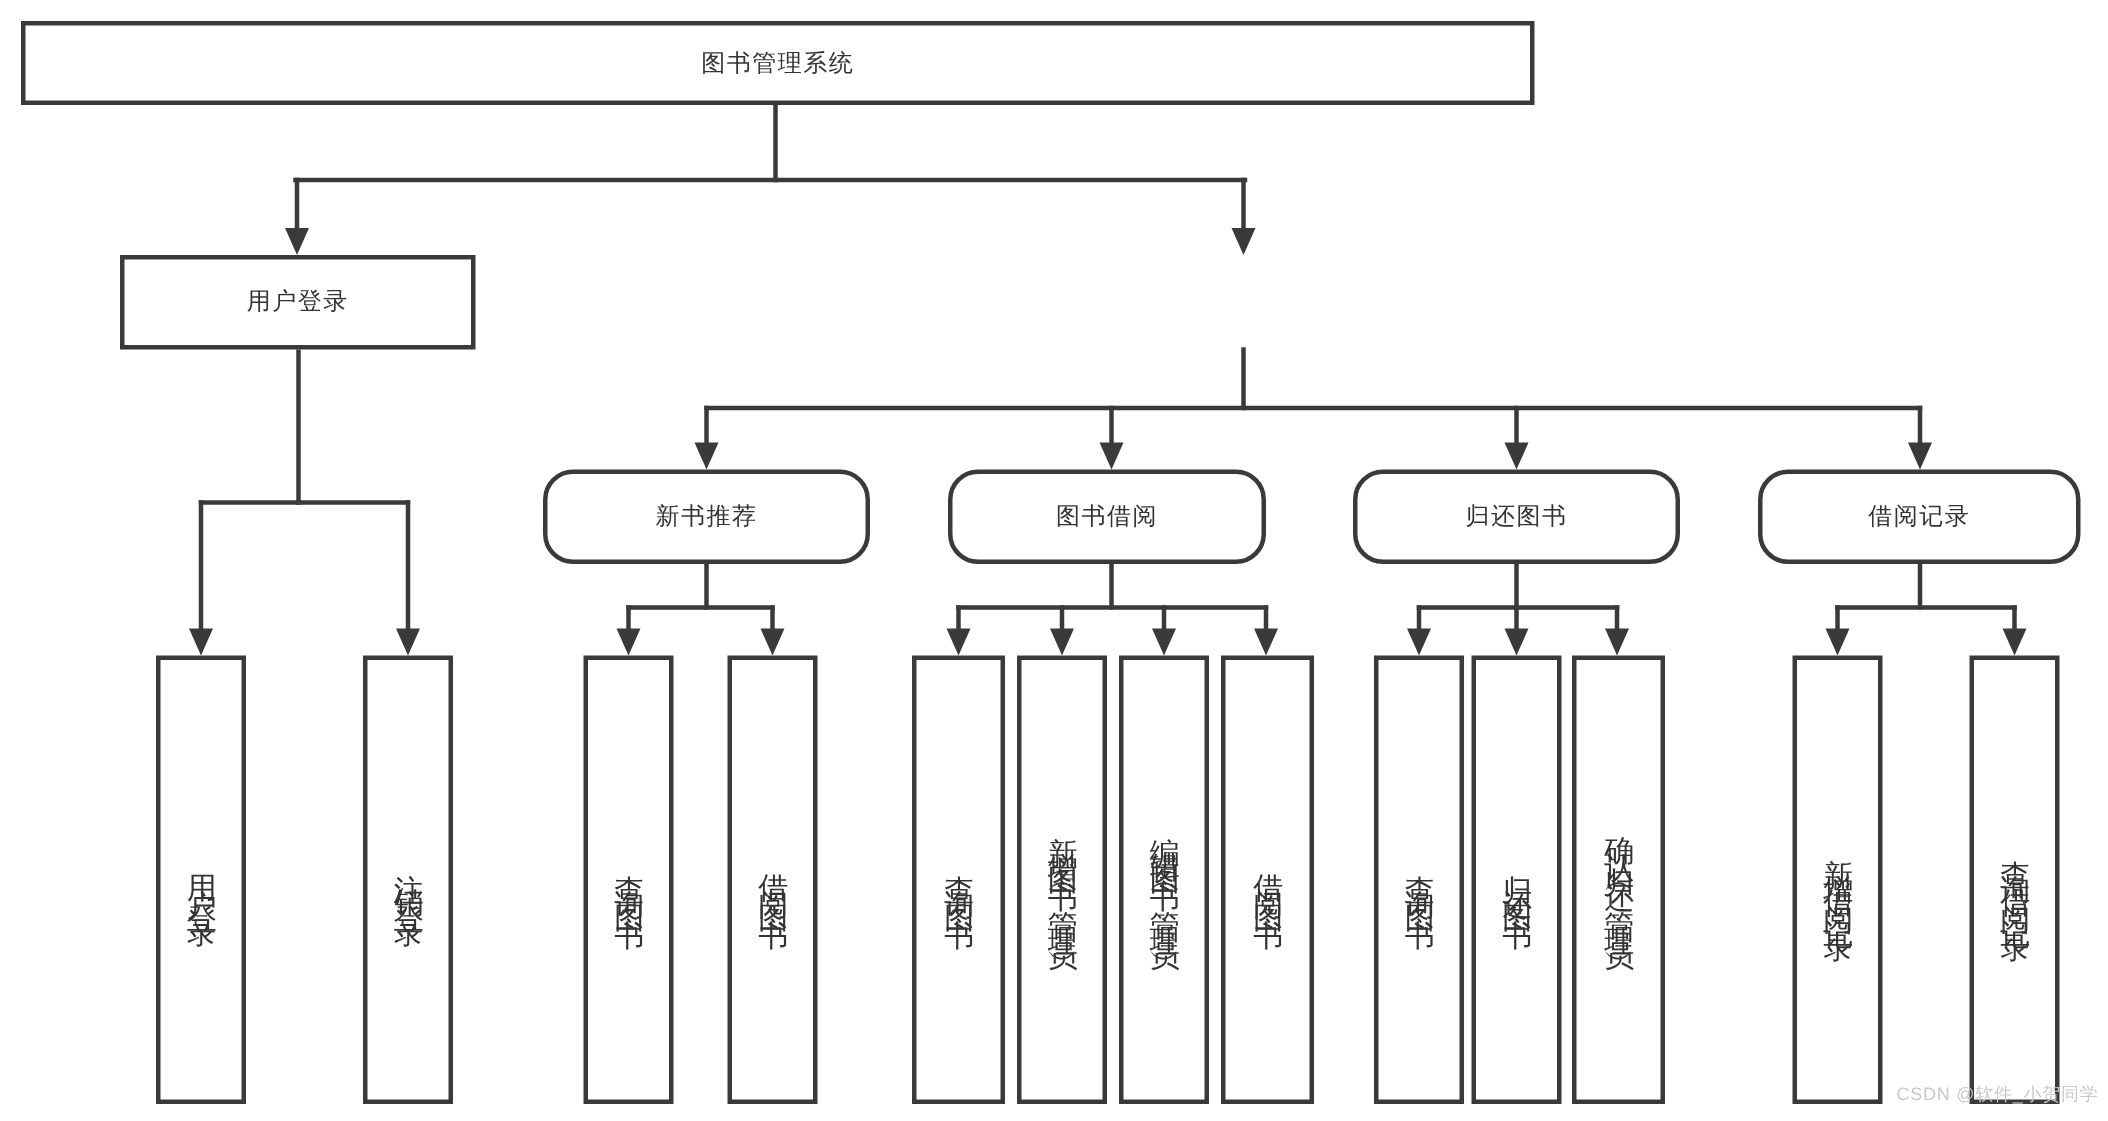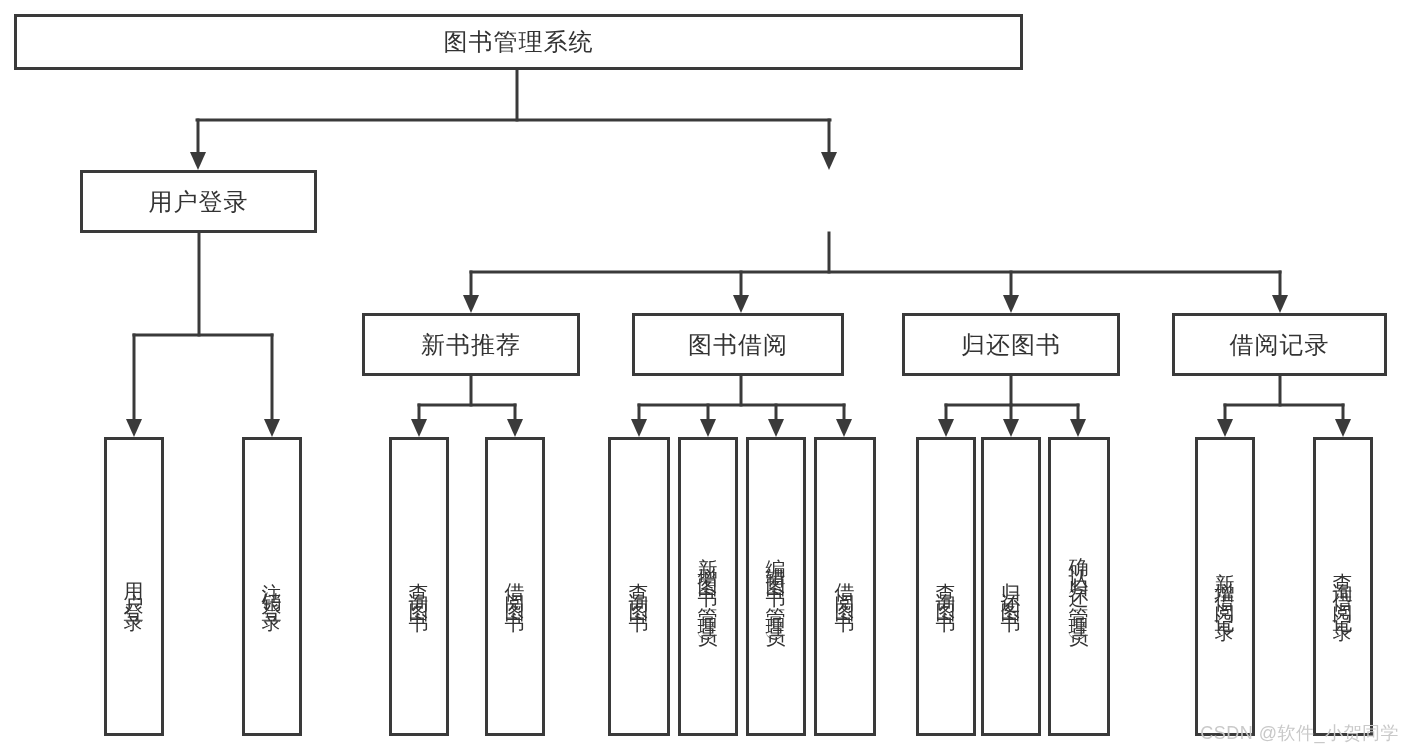--- a/index.html
+++ b/index.html
@@ -14,41 +14,41 @@
   .box{
     position:absolute;
     background:#ffffff;
     border:3px solid #3a3a3a;
     box-sizing:border-box;
     display:flex;
     align-items:center;
     justify-content:center;
   }
   .hlabel{
-    font-size:24px;
+    font-size:16px;
     color:#333333;
     letter-spacing:1px;
     white-space:nowrap;
   }
   .vtext{
     writing-mode:vertical-rl;
     text-orientation:mixed;
     font-size:20px;
     line-height:1;
     letter-spacing:10px;
     color:#333333;
   }
   .lvl1{top:170px;height:63px;}
-  .lvl2{top:313px;height:63px;}
+  .lvl2{top:313px;height:63px;border-radius:20px;}
   .leaf{top:437px;height:299px;}
   #watermark{
     position:absolute;
     right:6px;
     top:721px;
-    font-size:18px;
+    font-size:12px;
     color:#c9c9c9;
     letter-spacing:0.5px;
     z-index:10;
     white-space:nowrap;
   }
 </style>
 </head>
 <body>
 
 <div id="canvas">

